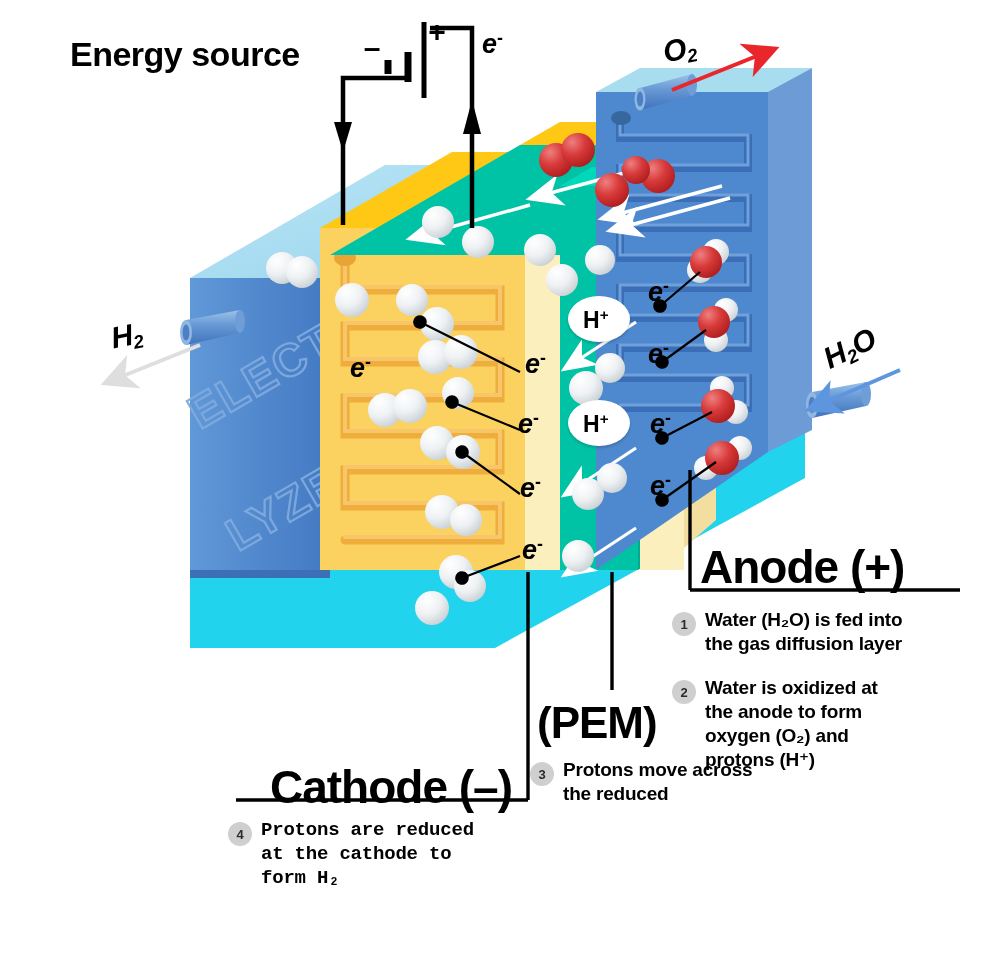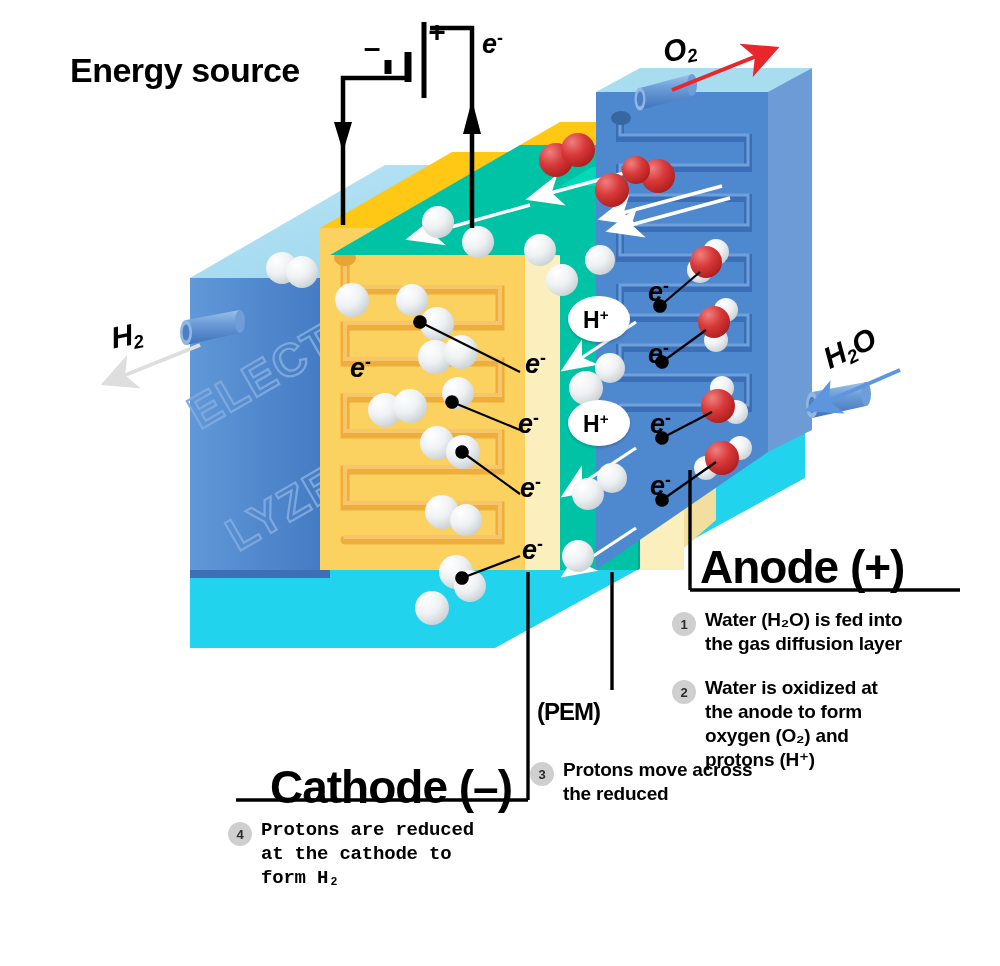--- a/index.html
+++ b/index.html
@@ -7,33 +7,33 @@
   body{
     width:1000px;height:966px;position:relative;overflow:hidden;
     font-family:"Liberation Sans","DejaVu Sans",sans-serif;
     color:#000;
   }
   #stage{position:absolute;inset:0;width:1000px;height:966px;}
   svg.layer{position:absolute;left:0;top:0;width:1000px;height:966px;overflow:visible;}
 
   
   .htext{position:absolute;white-space:nowrap;font-weight:800;letter-spacing:-0.5px;}
-  #energy-source{left:70px;top:51px;font-size:34px;}
+  #energy-source{left:70px;top:35px;font-size:34px;}
   #label-o2{left:660px;top:36px;font-size:30px;font-style:italic;font-weight:800;
             transform:rotate(-11deg);transform-origin:left top;}
   #label-h2{left:108px;top:322px;font-size:30px;font-style:italic;font-weight:800;
             transform:rotate(-11deg);transform-origin:left top;}
   #label-h2o{left:818px;top:345px;font-size:30px;font-style:italic;font-weight:800;
              transform:rotate(-26deg);transform-origin:left top;}
   .sub{font-size:0.62em;vertical-align:-0.25em;}
 
   .heading{position:absolute;font-size:46px;font-weight:800;letter-spacing:-1px;white-space:nowrap;}
   #anode-heading{left:700px;top:540px;}
   #cathode-heading{left:270px;top:760px;}
-  #pem-heading{left:537px;top:698px;font-size:24px;}
+  #pem-heading{left:537px;top:698px;font-size:44px;}
 
   
   .step{position:absolute;display:flex;align-items:flex-start;gap:9px;}
   .step .num{
     flex:0 0 auto;width:24px;height:24px;border-radius:50%;
     background:#cfcfcf;color:#2b2b2b;font-size:13px;font-weight:700;
     display:flex;align-items:center;justify-content:center;margin-top:4px;
   }
   .step .txt{font-size:19px;font-weight:800;line-height:1.27;letter-spacing:-0.2px;max-width:205px;}
   #step-1{left:672px;top:608px;}

